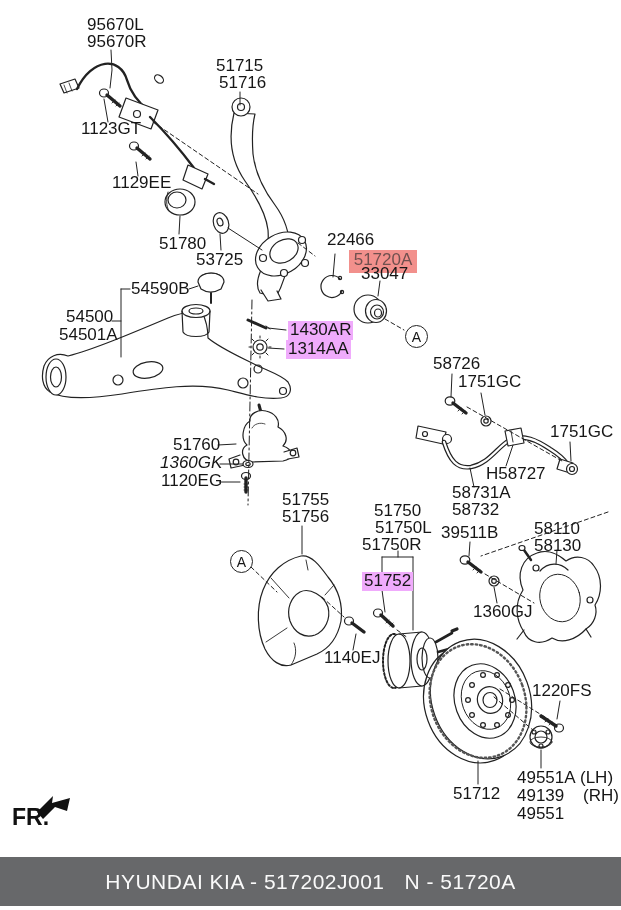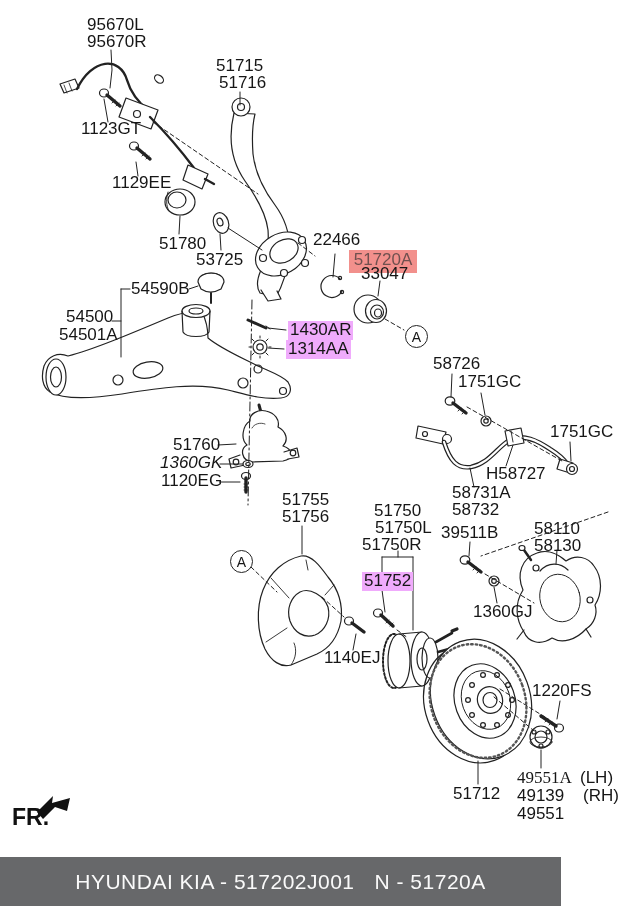--- a/index.html
+++ b/index.html
@@ -8,21 +8,21 @@
   #artwork{position:absolute;left:0;top:0;z-index:1;}
   .pl{position:absolute;z-index:3;font-size:17px;line-height:1.1;white-space:nowrap;color:#161616;}
   .hl-box{position:absolute;z-index:2;background:var(--highlight-bg,#f2908c);
           display:flex;align-items:flex-start;justify-content:center;}
   .hl-box .pl{position:static;color:var(--highlight-text,#70504f);}
   .a-marker{position:absolute;z-index:3;width:21px;height:21px;border:1.6px solid #222;
             border-radius:50%;display:flex;align-items:center;justify-content:center;
             font-size:14px;color:#161616;background:#fff;}
   .on-white{background:#f0abfc;padding:0 2px;}
   #fr-label{position:absolute;z-index:3;font-size:23px;font-weight:600;color:#111;}
-  #footer-bar{position:absolute;z-index:4;left:0;top:857px;width:561px;height:49px;
+  #footer-bar{position:absolute;z-index:4;left:0;top:857px;width:621px;height:49px;
               background:var(--footer-bg,#67686a);display:flex;align-items:center;
               justify-content:center;gap:20px;}
   #footer-bar span{color:var(--footer-text,#fafafa);font-size:21px;letter-spacing:.5px;}
 </style>
 </head>
 <body>
 
 <div id="canvas">
 
 <svg id="artwork" width="621" height="910" viewBox="0 0 621 910">
@@ -295,21 +295,21 @@
 </svg>
 
 <div class="pl" style="left:87px;top:16px;">95670L</div>
 <div class="pl" style="left:87px;top:33px;">95670R</div>
 <div class="pl" style="left:81px;top:120px;">1123GT</div>
 <div class="pl" style="left:112px;top:174px;">1129EE</div>
 <div class="pl" style="left:216px;top:57px;">51715</div>
 <div class="pl" style="left:219px;top:74px;">51716</div>
 <div class="pl" style="left:159px;top:235px;">51780</div>
 <div class="pl" style="left:196px;top:251px;">53725</div>
-<div class="pl" style="left:313px;top:231px;">22466</div>
+<div class="pl" style="left:327px;top:231px;">22466</div>
 
 <div class="hl-box" style="left:349px;top:250px;width:68px;height:23px;">
   <div class="pl" style="margin-top:1px;">51720A</div>
 </div>
 <div class="pl" style="left:361px;top:265px;">33047</div>
 
 <div class="pl" style="left:131px;top:280px;">54590B</div>
 <div class="pl" style="left:66px;top:308px;">54500</div>
 <div class="pl" style="left:59px;top:326px;">54501A</div>
 <div class="pl on-white" style="left:288px;top:321px;">1430AR</div>
@@ -331,21 +331,21 @@
 
 <div class="pl" style="left:282px;top:491px;">51755</div>
 <div class="pl" style="left:282px;top:508px;">51756</div>
 <div class="pl" style="left:374px;top:502px;">51750</div>
 <div class="pl" style="left:375px;top:519px;">51750L</div>
 <div class="pl" style="left:362px;top:536px;">51750R</div>
 <div class="pl on-white" style="left:362px;top:572px;">51752</div>
 <div class="pl" style="left:324px;top:649px;">1140EJ</div>
 <div class="pl" style="left:532px;top:682px;">1220FS</div>
 <div class="pl" style="left:453px;top:785px;">51712</div>
-<div class="pl" style="left:517px;top:769px;font-family:Liberation Serif, serif;">49551A</div>
+<div class="pl" style="left:517px;top:769px;">49551A</div>
 <div class="pl" style="left:580px;top:769px;">(LH)</div>
 <div class="pl" style="left:517px;top:787px;">49139</div>
 <div class="pl" style="left:583px;top:787px;">(RH)</div>
 <div class="pl" style="left:517px;top:805px;">49551</div>
 
 <div class="a-marker" style="left:405px;top:325px;">
   <span>A</span>
 </div>
 <div class="a-marker" style="left:230px;top:550px;">
   <span>A</span>

